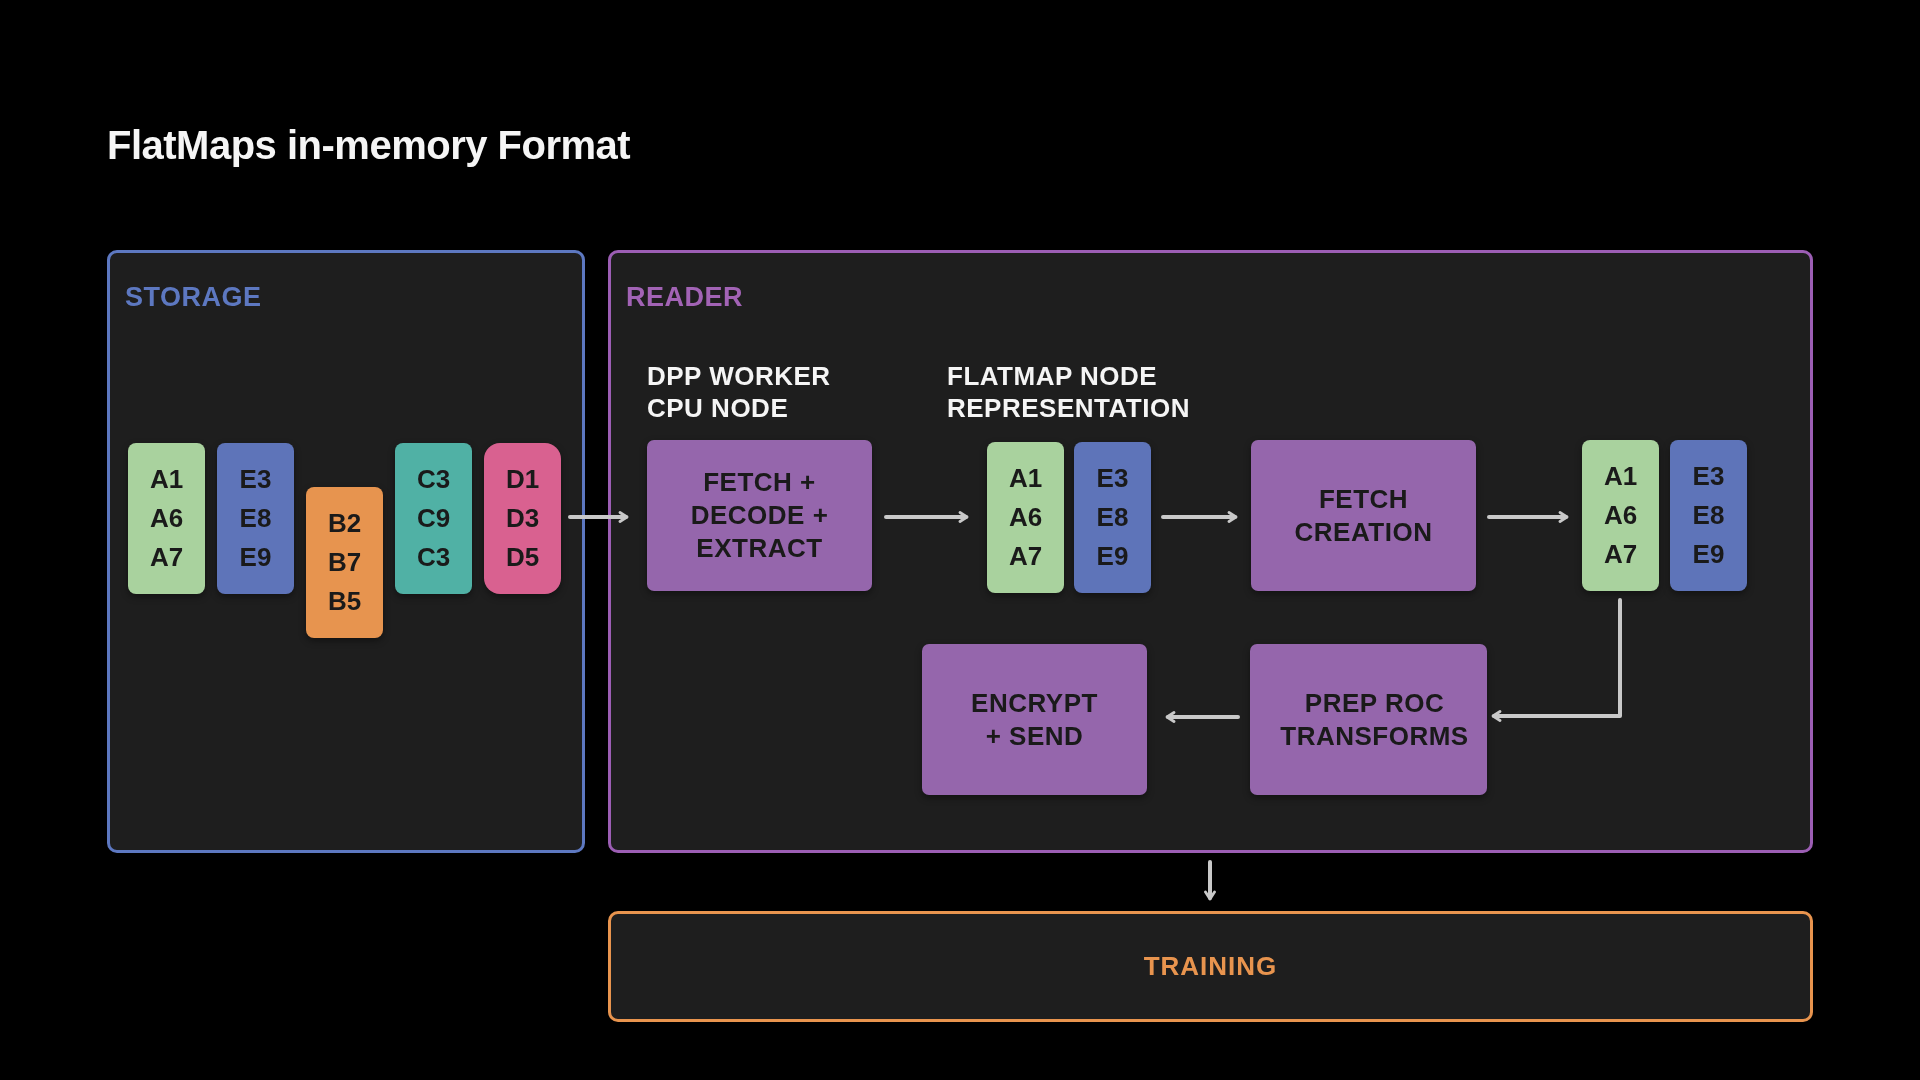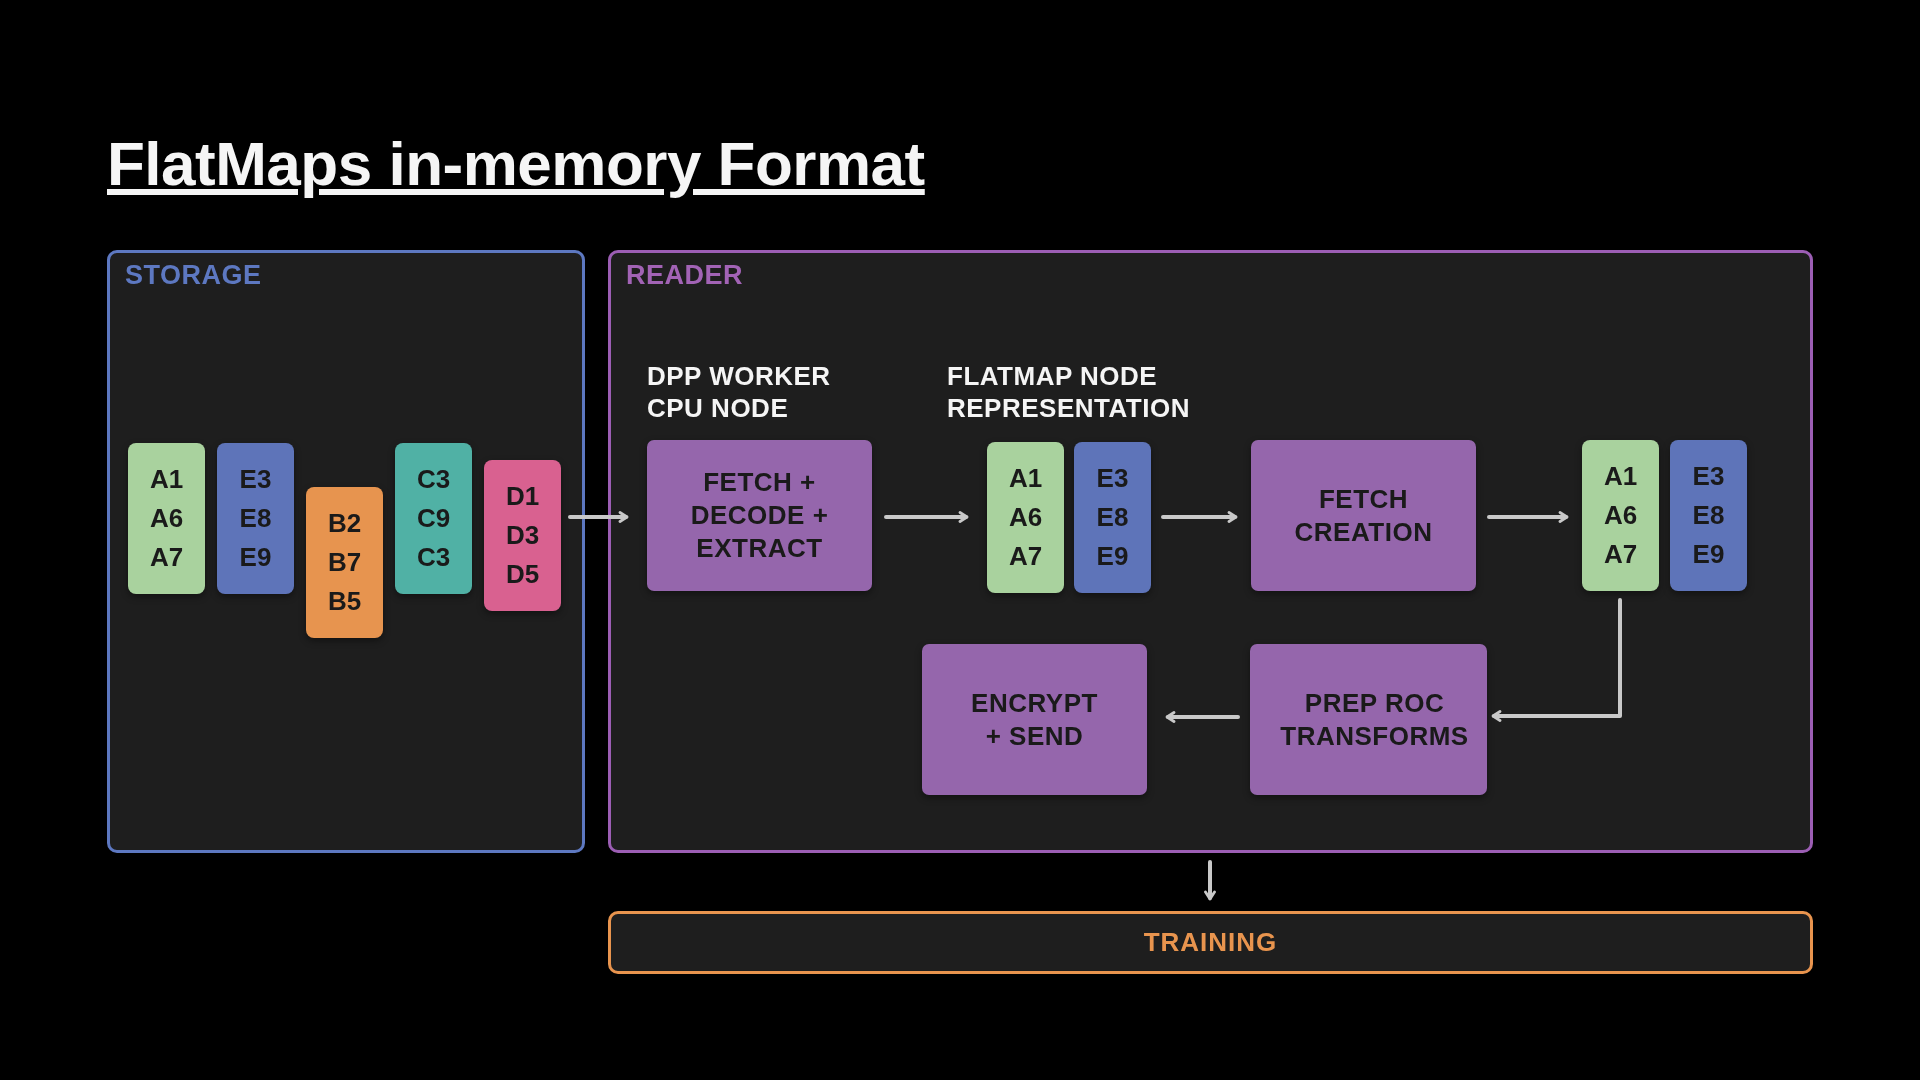--- a/index.html
+++ b/index.html
@@ -5,39 +5,38 @@
   html,body{margin:0;padding:0;}
   body{
     width:1920px;height:1080px;
     background:var(--page-bg,#000);
     font-family:"Liberation Sans", sans-serif;
     overflow:hidden;position:relative;
   }
   .stage{position:absolute;inset:0;width:1920px;height:1080px;}
 
   .page-title{
-    position:absolute;left:107px;top:86px;
-    font-size:62px;font-weight:700;letter-spacing:-0.5px;
+    position:absolute;left:107px;top:96px;
+    font-size:40px;font-weight:700;letter-spacing:-0.5px;
     color:var(--text-light,#f5f5f5);
-    text-decoration:underline;
   }
 
   .panel{
     position:absolute;
     background:var(--panel-bg,#1e1e1e);
     border-radius:10px;
     box-sizing:border-box;
   }
   .panel.storage{left:107px;top:250px;width:478px;height:603px;border:3px solid var(--storage-accent);}
   .panel.reader{left:608px;top:250px;width:1205px;height:603px;border:3px solid var(--reader-accent);}
-  .panel.training{left:608px;top:911px;width:1205px;height:63px;border:3px solid var(--training-accent);
+  .panel.training{left:608px;top:911px;width:1205px;height:111px;border:3px solid var(--training-accent);
     display:flex;align-items:center;justify-content:center;}
 
   .panel-label{
-    position:absolute;top:7px;left:15px;
+    position:absolute;top:29px;left:15px;
     font-size:27px;font-weight:700;letter-spacing:0.5px;
   }
   .storage .panel-label{color:var(--storage-accent);}
   .reader .panel-label{color:var(--reader-accent-text);}
   .training-label{
     font-size:26px;font-weight:700;letter-spacing:1px;
     color:var(--training-accent);
   }
 
   .block{
@@ -103,21 +102,21 @@
   <div class="block" style="left:306px;top:443px;" data-color="orange">
     <span>B2</span>
     <span>B7</span>
     <span>B5</span>
   </div>
   <div class="block" style="left:395px;top:443px;" data-color="teal">
     <span>C3</span>
     <span>C9</span>
     <span>C3</span>
   </div>
-  <div class="block" style="left:484px;top:460px;" data-color="pink">
+  <div class="block" style="left:484px;top:443px;border-radius:16px;" data-color="pink">
     <span>D1</span>
     <span>D3</span>
     <span>D5</span>
   </div>
 
   <div class="annotation" style="left:647px;top:360px;width:225px;">
     <div>DPP WORKER</div>
     <div>CPU NODE</div>
   </div>
   <div class="annotation" style="left:947px;top:360px;width:245px;">

